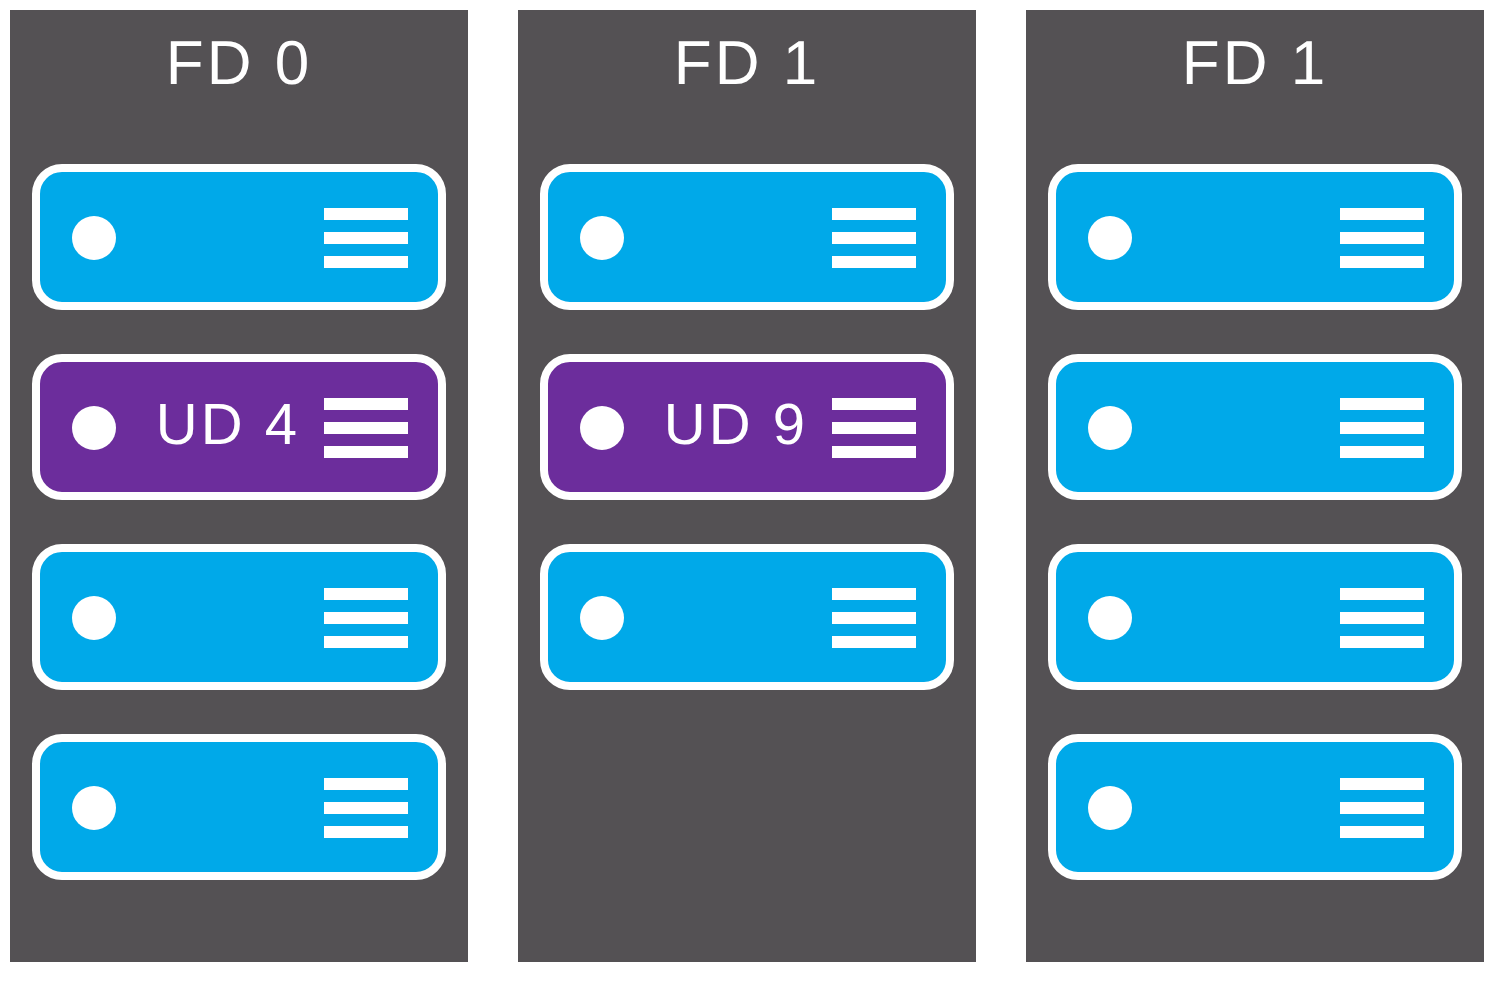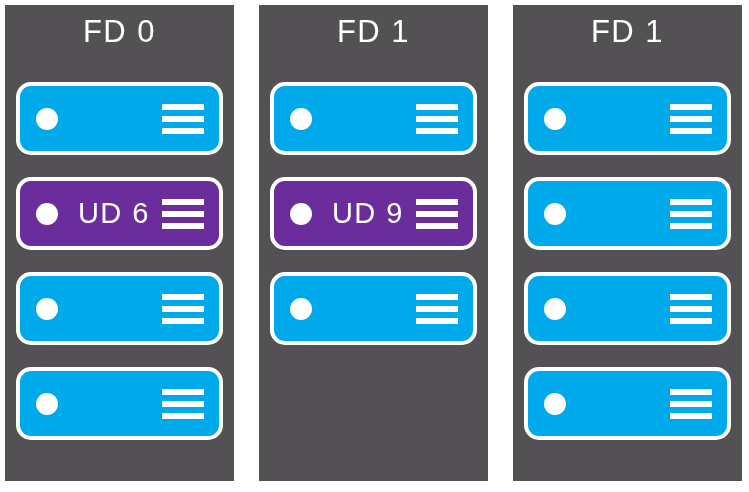--- a/index.html
+++ b/index.html
@@ -97,21 +97,21 @@
     <span class="grill">
       <span></span>
           <span></span>
           <span></span>
     </span>
   </div>
 
   <div class="server server--ud">
     <span class="dot"></span>
     <span class="spacer"></span>
-    <span class="ud-label">UD 6</span>
+    <span class="ud-label">UD 4</span>
     <span class="grill">
       <span></span>
           <span></span>
           <span></span>
     </span>
   </div>
 
   <div class="server server--vm">
     <span class="dot"></span>
     <span class="spacer"></span>

